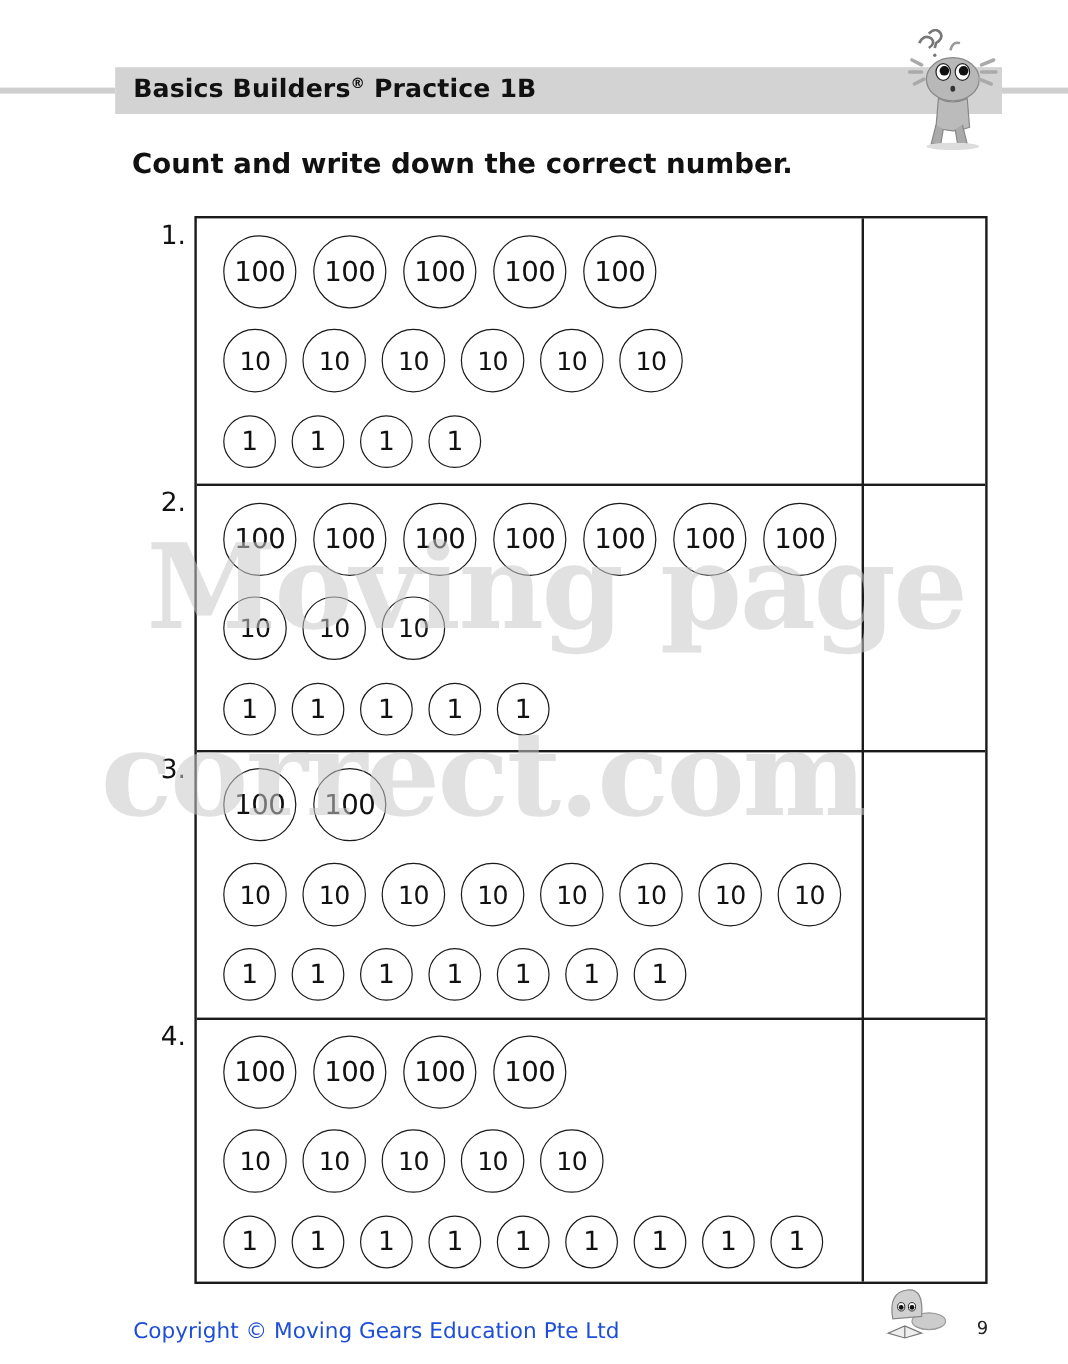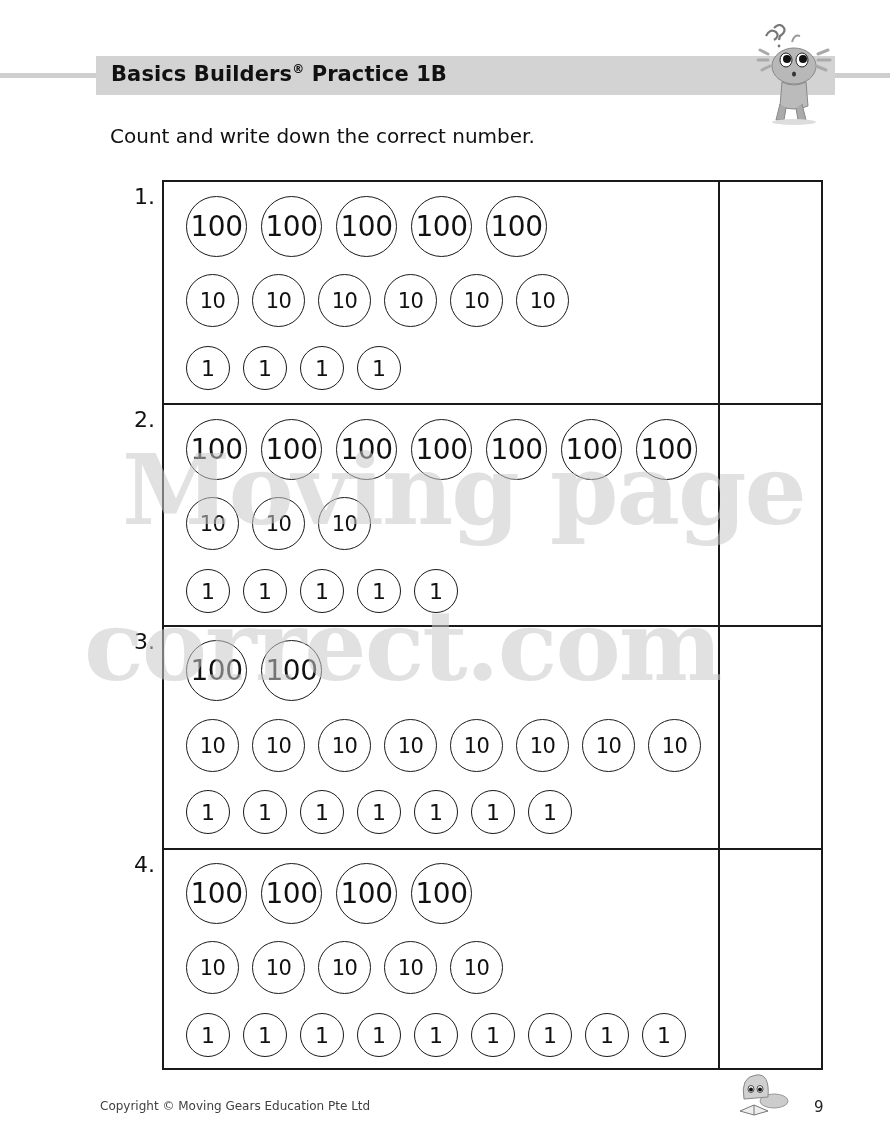--- a/index.html
+++ b/index.html
@@ -12,54 +12,54 @@
   .hdr-line.right { left: 835px; width: 55px; }
   .hdr-band {
     position: absolute; left: 96px; top: 56px; width: 739px; height: 39px; background: #d3d3d3;
   }
   .hdr-title {
     position: absolute; left: 111px; top: 62px; font-size: 21px; font-weight: bold; letter-spacing: 0.1px; white-space: nowrap; text-align: right;
   }
   .hdr-title sup { font-size: 12px; vertical-align: 8px; }
   .mascot-top { position: absolute; left: 756px; top: 24px; width: 76px; height: 104px; }
   .instruction {
-    position: absolute; left: 110px; top: 124px; font-size: 20px; font-weight: normal; white-space: nowrap;
+    position: absolute; left: 110px; top: 124px; font-size: 23px; font-weight: bold; white-space: nowrap;
   }
   .table {
     position: absolute; left: 162px; top: 180px; width: 661px; height: 890px;
     border: 2px solid #1a1a1a; box-sizing: border-box;
   }
   .answer-divider {
     position: absolute; left: 554px; top: 0; width: 2px; height: 100%; background: #1a1a1a;
   }
   .row-divider {
     position: absolute; left: 0; width: 100%; height: 2px; background: #1a1a1a;
   }
   .q-num {
     position: absolute; left: 134px; font-size: 22px; white-space: nowrap;
   }
   .chip-row { position: absolute; left: 186px; display: flex; }
   .chip {
     box-sizing: border-box; border: 1.6px solid #1a1a1a; border-radius: 50%;
     display: flex; align-items: center; justify-content: center; background: transparent;
     color: #111; flex: 0 0 auto;
   }
-  .chip.c100 { width: 61px; height: 61px; margin-right: 14px; font-size: 28px; letter-spacing: -0.5px; }
+  .chip.c100 { width: 61px; height: 61px; margin-right: 14px; font-size: 23px; letter-spacing: -0.5px; }
   .chip.c10 { width: 53px; height: 53px; margin-right: 13px; font-size: 21px; letter-spacing: -0.5px; text-align: right; }
   .chip.c1 { width: 44px; height: 44px; margin-right: 13px; font-size: 22px; }
   .answer-box {
     position: absolute; left: 718px; width: 103px; background: transparent;
   }
   .watermark {
     position: absolute; font-family: "DejaVu Serif", "Liberation Serif", serif; font-weight: bold;
     color: rgba(200,200,200,0.55); white-space: nowrap; pointer-events: none; letter-spacing: -2px;
   }
   .wm1 { left: 122px; top: 432px; font-size: 98px; }
   .wm2 { left: 84px; top: 588px; font-size: 98px; }
-  .footer-copy { position: absolute; left: 100px; top: 1099px; font-size: 12px; color: #404040; white-space: nowrap; }
+  .footer-copy { position: absolute; left: 111px; top: 1099px; font-size: 18px; color: #1d4ed8; white-space: nowrap; }
   .footer-page { position: absolute; left: 814px; top: 1098px; font-size: 15px; color: #222; }
   .mascot-bottom { position: absolute; left: 730px; top: 1073px; width: 64px; height: 46px; }
 </style>
 </head>
 <body>
 
 <div class="hdr-line left"></div>
 <div class="hdr-line right"></div>
 <div class="hdr-band"></div>
 <div class="hdr-title"><span>Basics Builders</span><sup>®</sup><span> Practice 1B</span></div>

